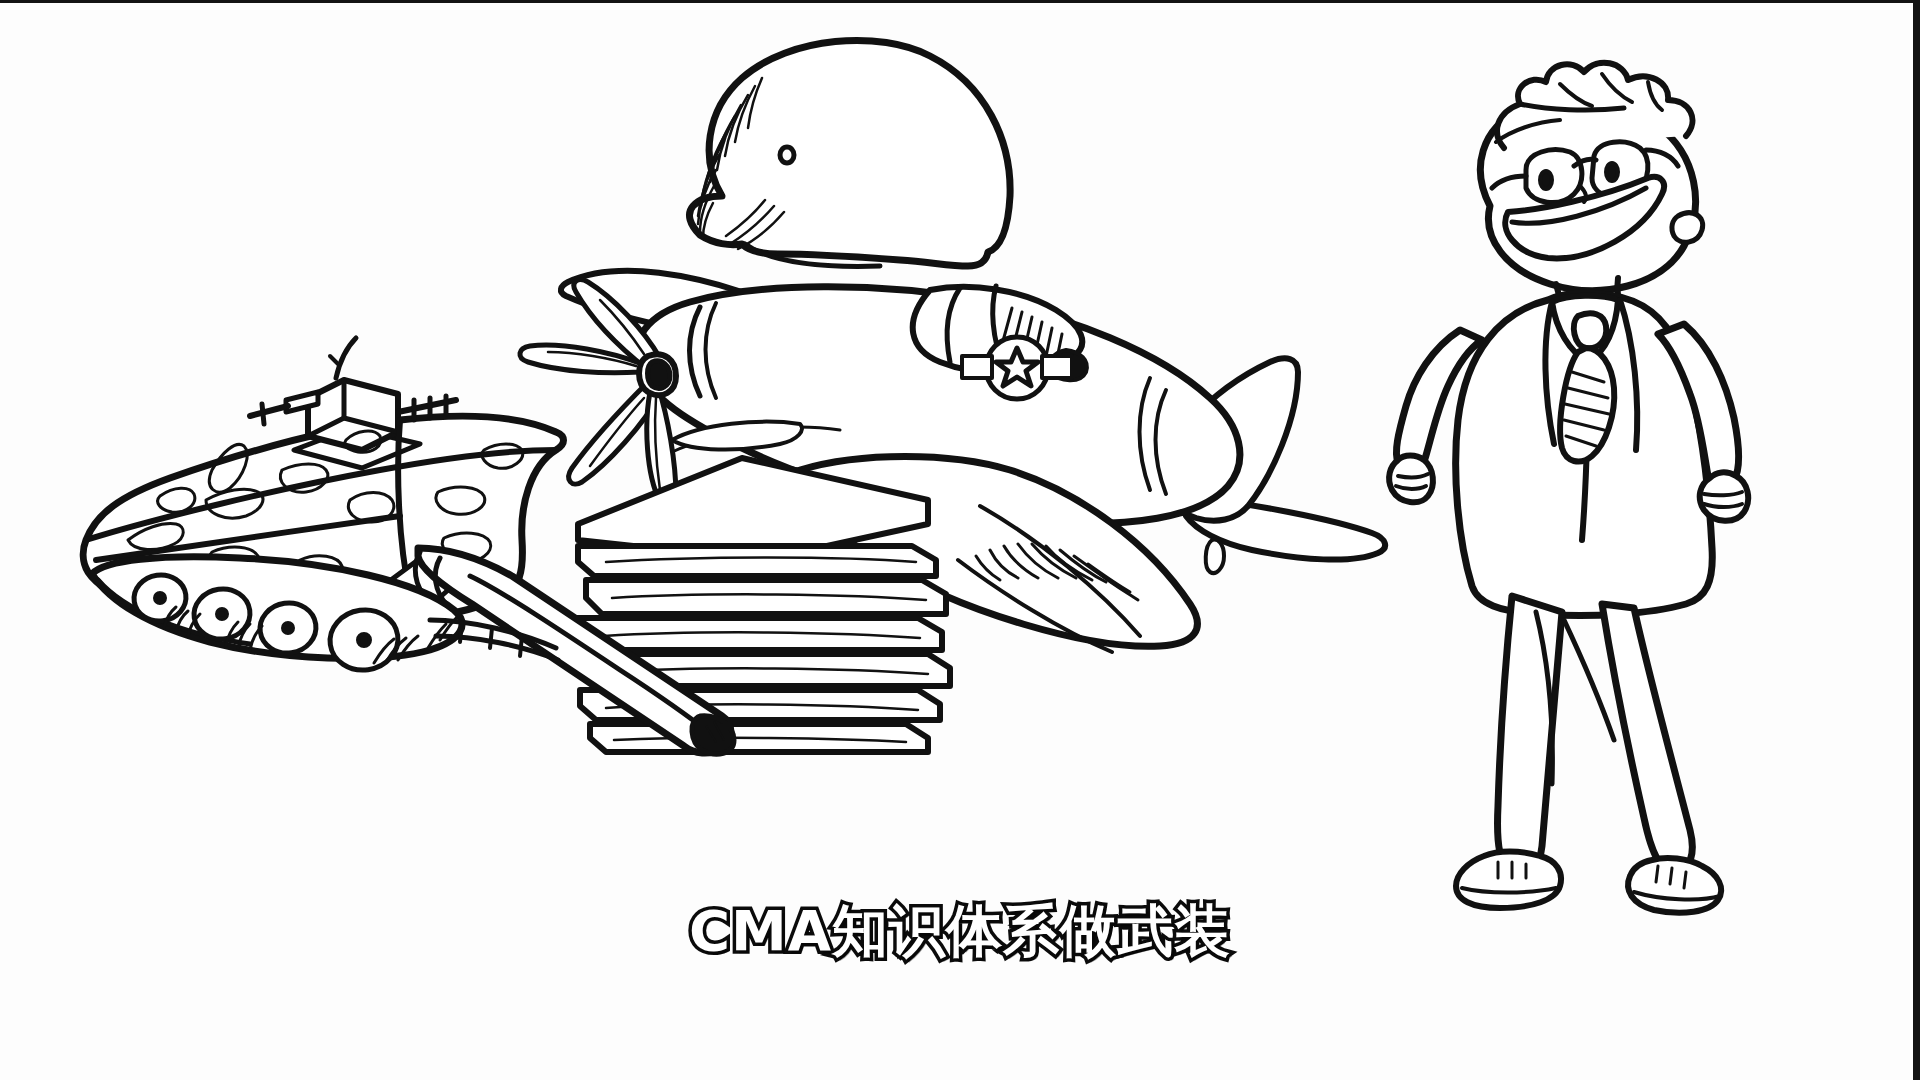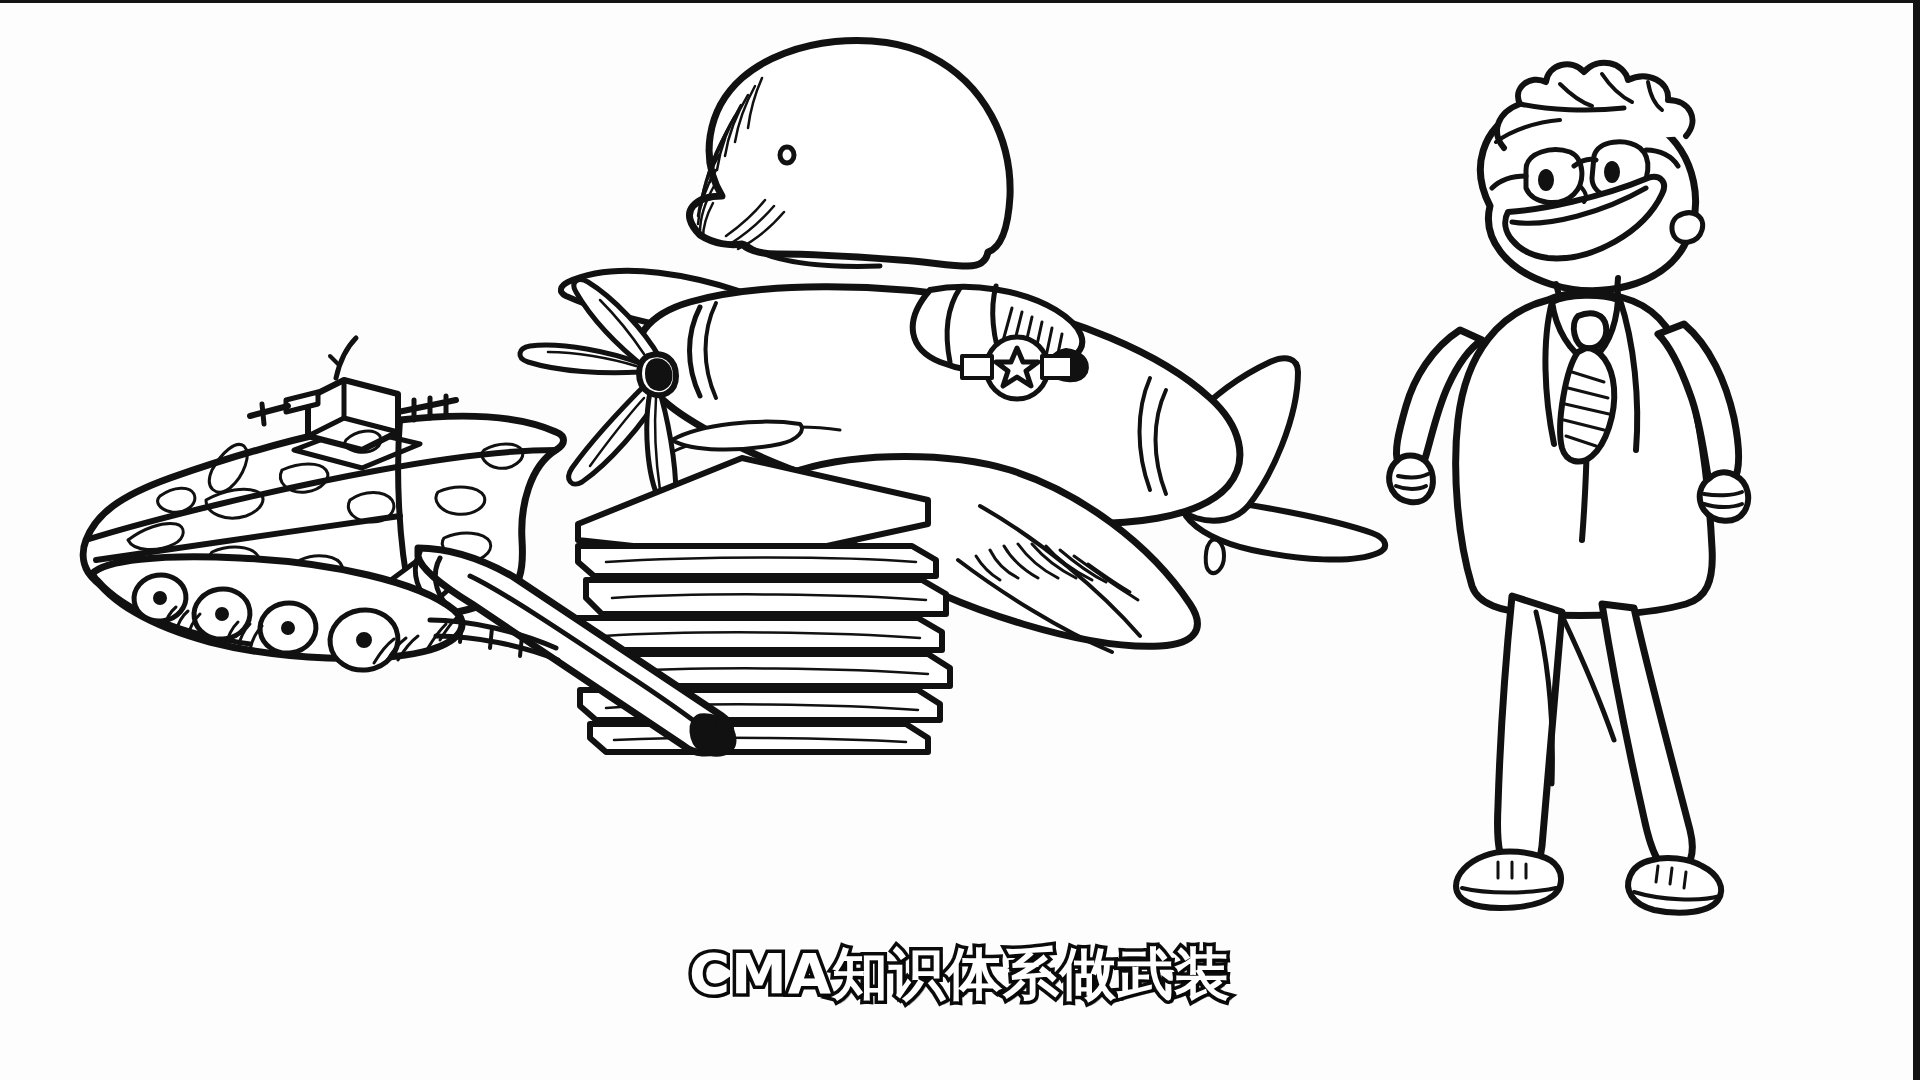--- a/index.html
+++ b/index.html
@@ -28,21 +28,21 @@
     top:0;left:0;
     width:1920px;height:1080px;
     pointer-events:none;
   }
   .art svg{display:block;width:1920px;height:1080px;}
 
   
   #subtitle-bar{
     position:absolute;
     left:0;
-    top:930px;
+    top:887px;
     width:1920px;
     height:90px;
     display:flex;
     align-items:center;
     justify-content:center;
     z-index:30;
   }
   #subtitle-text{
     font-family:"DejaVu Sans","Liberation Sans",sans-serif;
     font-weight:700;

